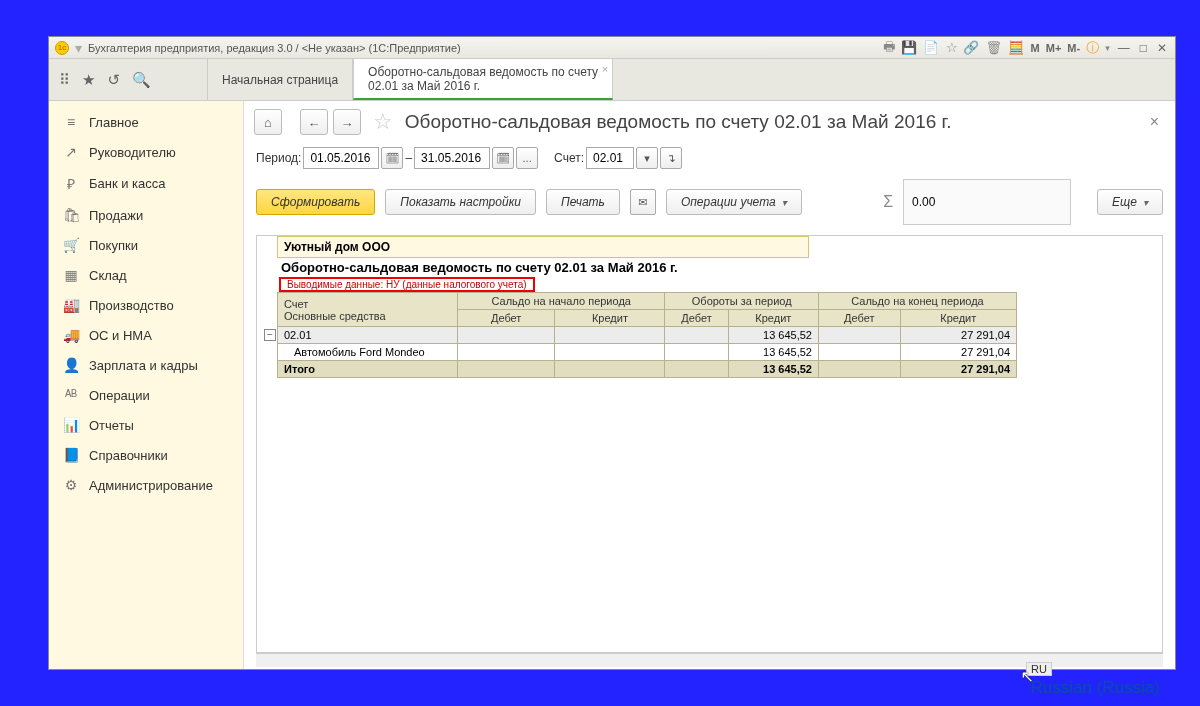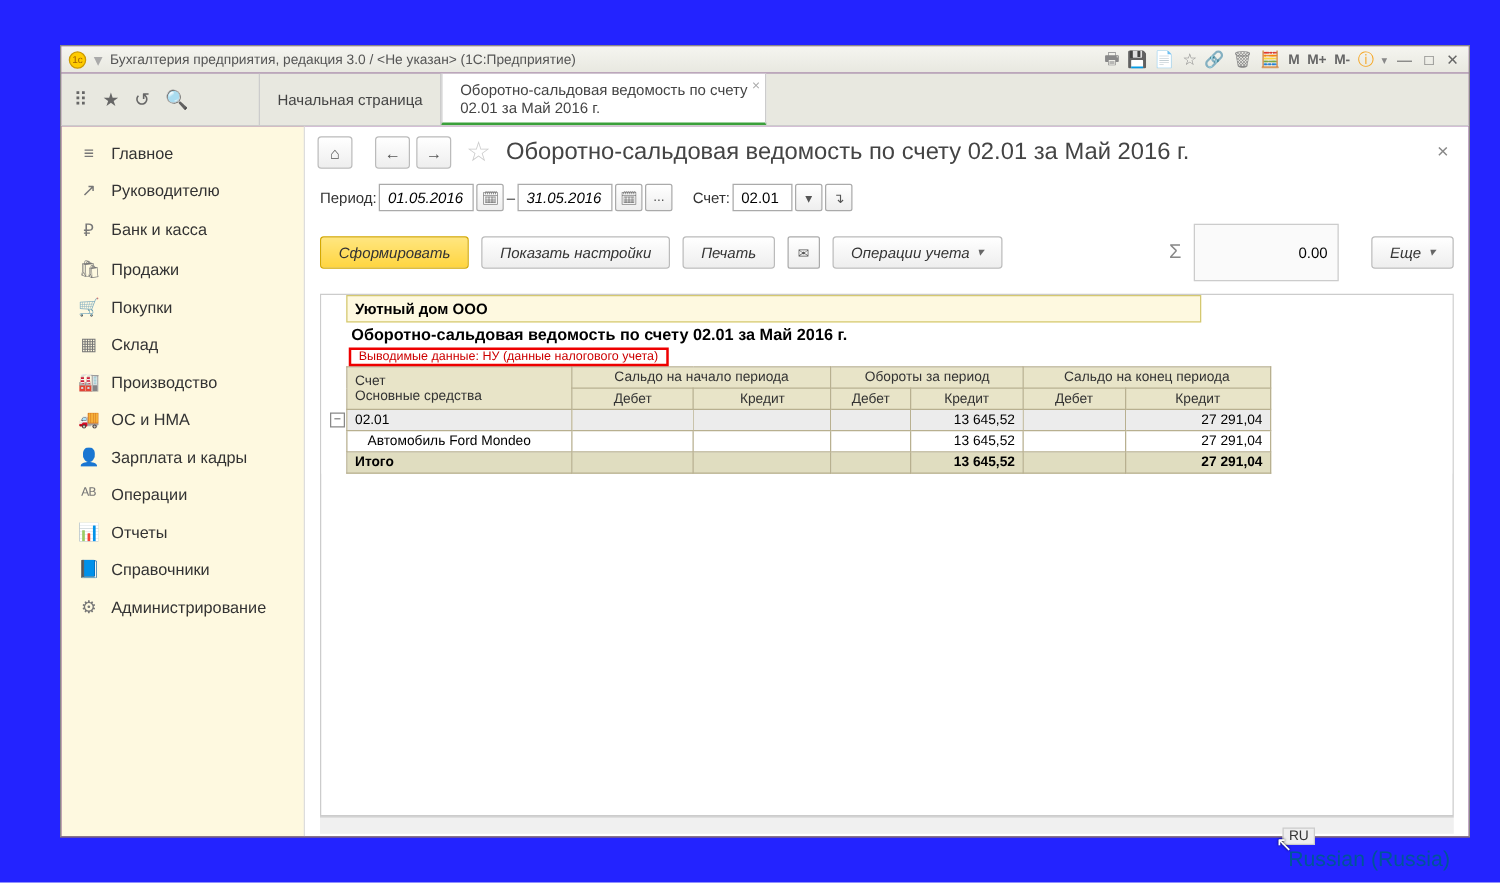--- a/index.html
+++ b/index.html
@@ -24,32 +24,32 @@
 .sb-item { display:flex; align-items:center; gap:10px; padding:7px 14px; font-size:13px; color:#333; cursor:default;}
 .sb-item .sb-ico { width:16px; text-align:center; color:#777; font-size:14px;}
 .content { flex:1; display:flex; flex-direction:column; background:#fff; overflow:hidden; }
 .content-header { display:flex; align-items:center; padding:8px 10px; gap:6px; }
 .btn-sq { width:28px; height:26px; border:1px solid #bbb; background:linear-gradient(#fff,#eee); display:flex; align-items:center; justify-content:center; font-size:13px; color:#555; border-radius:3px;}
 .star { font-size:22px; color:#ccc; margin:0 6px;}
 .page-title { font-size:19px; color:#444; }
 .close-x { margin-left:auto; color:#888; font-size:16px; padding-right:6px;}
 .filter-row { display:flex; align-items:center; gap:2px; padding:4px 12px; font-size:12px; color:#333;}
 .inp { border:1px solid #aaa; padding:3px 6px; font-size:12px; background:#fff; height:22px;}
-.inp.date { width:76px;font-style:italic;}
+.inp.date { width:76px;}
 .inp.acct { width:48px;}
 .ico-btn { width:22px; height:22px; border:1px solid #aaa; background:linear-gradient(#fff,#eee); display:flex; align-items:center; justify-content:center; font-size:11px; color:#555; border-radius:2px;}
 .action-row { display:flex; align-items:center; gap:10px; padding:6px 12px; font-size:12px;}
 .btn { border:1px solid #bbb; background:linear-gradient(#fff,#eee); padding:4px 14px; font-size:12px; color:#333; border-radius:3px; height:26px; display:flex; align-items:center;font-style:italic;}
 .btn.primary { background:linear-gradient(#ffe680,#ffd540); border-color:#d4a800;}
 .btn.drop::after { content:" ▾"; color:#666; margin-left:6px; font-size:10px;}
 .sigma { margin-left:auto; font-size:16px; color:#888;}
-.sum-box { width:116px; text-align:right; border:1px solid #ccc; padding:15px 8px; font-size:12px; background:#fafafa;}
+.sum-box { width:168px; text-align:left; border:1px solid #ccc; padding:15px 8px; font-size:12px; background:#fafafa;}
 .report { margin:4px 12px 0 12px; font-size:12px; border:1px solid #ccc; flex:1; overflow:auto; position:relative;}
 .report-inner { background:#fff; }
-.org-row { background:#fef9e0; border:1px solid #d4c870; padding:3px 6px; font-weight:bold; font-size:12px; width:684px; margin-left:2px;}
+.org-row { background:#fef9e0; border:1px solid #d4c870; padding:3px 6px; font-weight:bold; font-size:12px; width:532px; margin-left:2px;}
 .rep-title { font-weight:bold; font-size:13px; padding:2px 6px; }
 .red-note { color:#c00; font-size:10px; padding:0 6px; border:2px solid #e00; display:inline-block; margin-left:4px;}
 table.rep-table { border-collapse:collapse; font-size:11px; width:740px; margin-left:2px;}
 table.rep-table th, table.rep-table td { border:1px solid #b8b090; padding:2px 6px;margin-top:32px; }
 table.rep-table th { background:#e8e4c8; font-weight:normal; text-align:center; color:#333;}
 table.rep-table th.left { text-align:left;}
 .num { text-align:right; }
 .row-total { background:#e0ddc0; font-weight:bold;}
 .row-acc td { background:#ececec;}
 .expand { position:absolute; left:-14px; width:12px; height:12px; border:1px solid #888; background:#fff; font-size:10px; line-height:10px; text-align:center; color:#555;}

